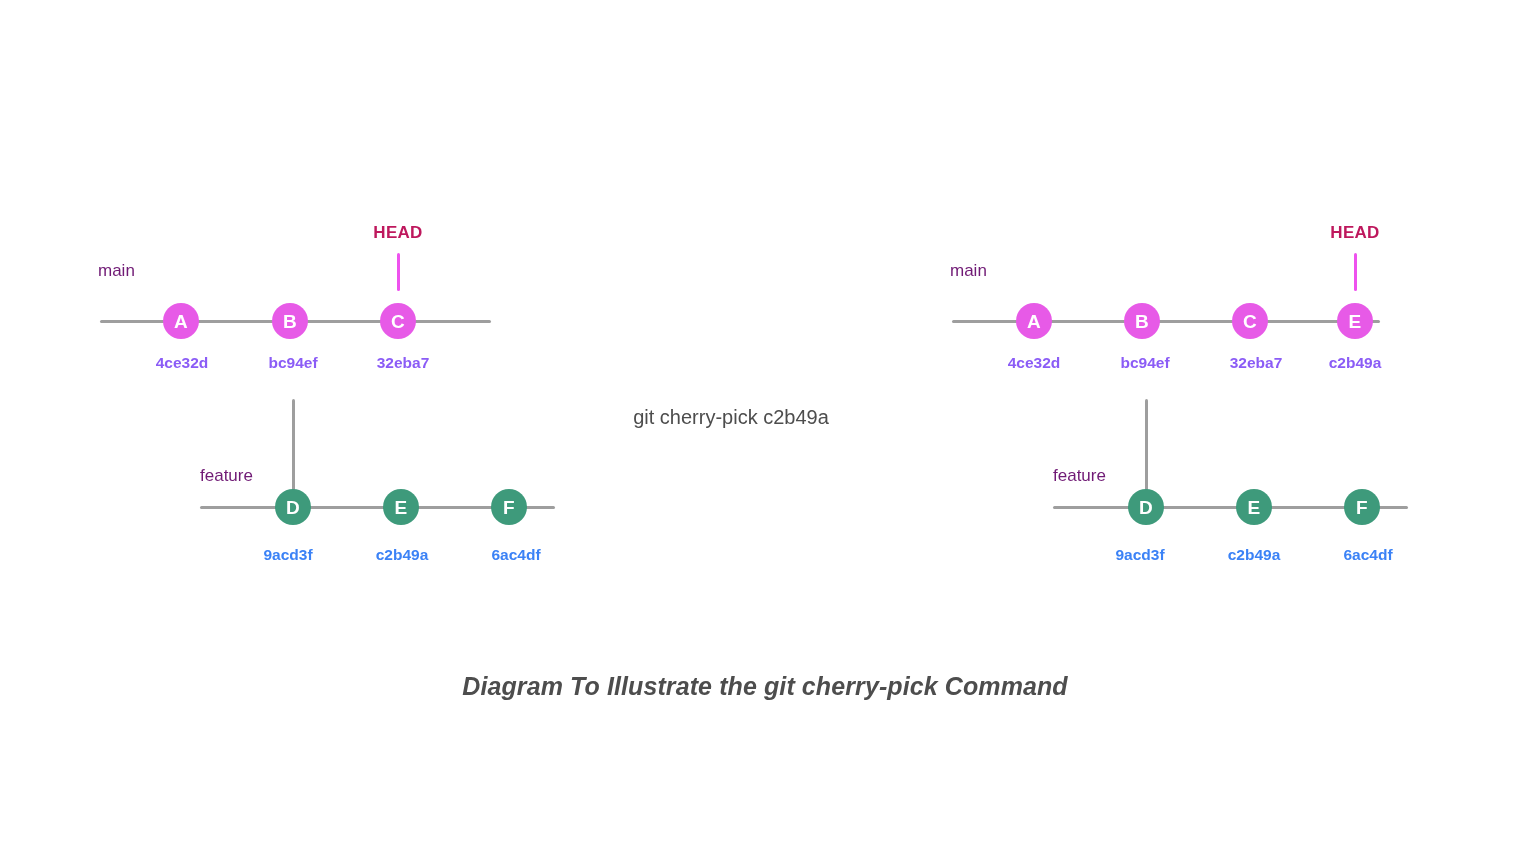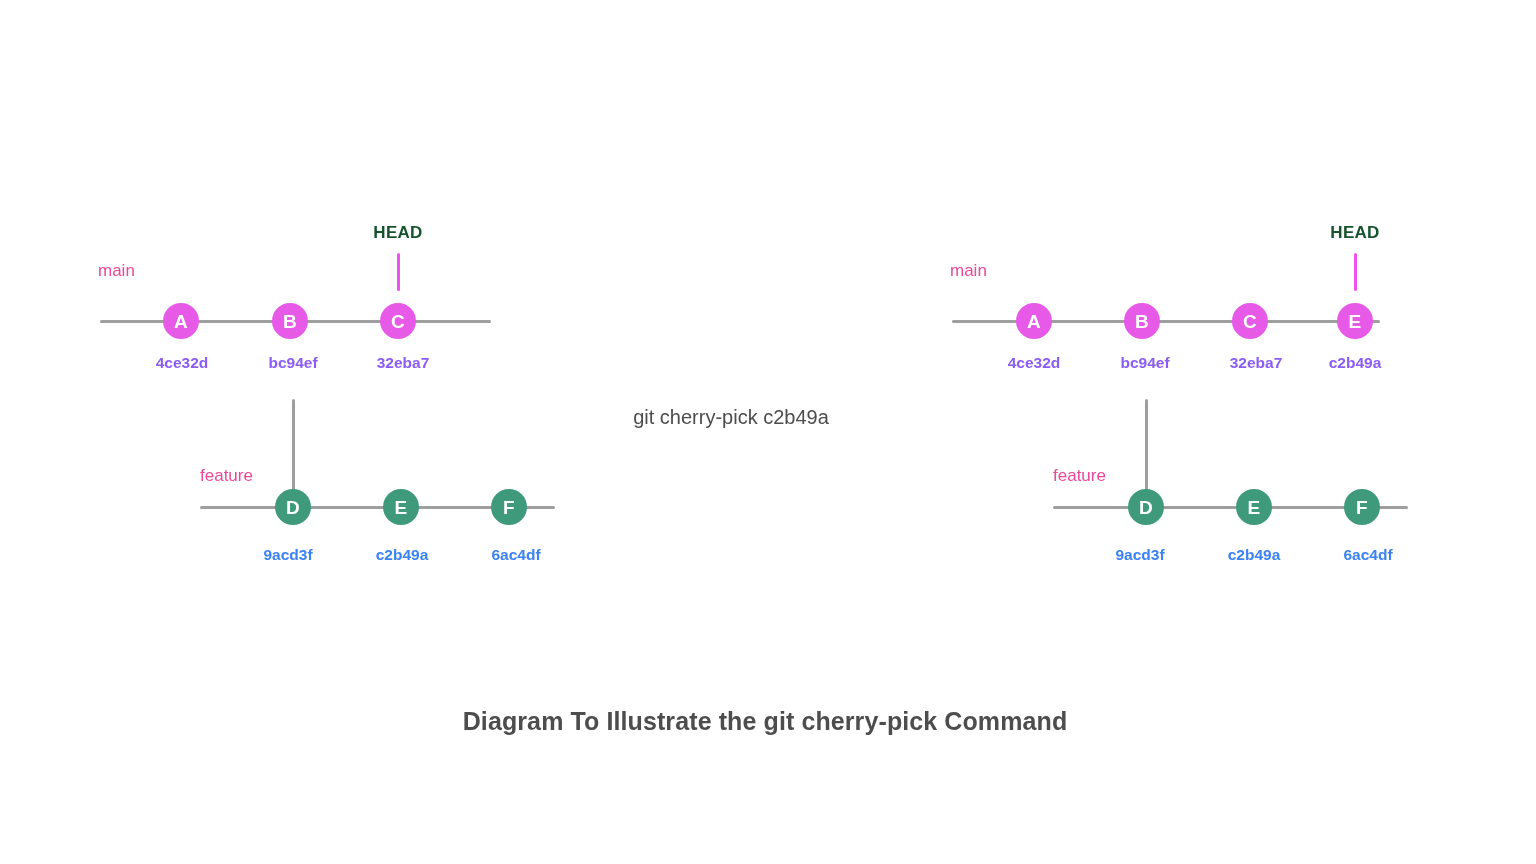--- a/index.html
+++ b/index.html
@@ -66,30 +66,30 @@
     text-align: center;
     transform: translateX(-50%);
   }
   .hash.main-hash { color: #8b5cf6; }
   .hash.feat-hash { color: #3b82f6; }
 
   
   .branch-label {
     position: absolute;
     font-size: 17px;
-    color: #ec4899;
+    color: #701a75;
     white-space: nowrap;
   }
 
   
   .head-label {
     position: absolute;
     font-size: 17px;
     font-weight: bold;
-    color: #14532d;
+    color: #be185d;
     white-space: nowrap;
     transform: translateX(-50%);
     letter-spacing: 0.3px;
   }
   .head-stem {
     position: absolute;
     width: 3px;
     background: #ee52ee;
     border-radius: 2px;
   }
@@ -174,15 +174,15 @@
   <div class="branch-label" style="left:1053px; top:466px;">feature</div>
 
   <div class="node feat-node" style="left:1128px; top:489px;">D</div>
   <div class="node feat-node" style="left:1236px; top:489px;">E</div>
   <div class="node feat-node" style="left:1344px; top:489px;">F</div>
 
   <div class="hash feat-hash" style="left:1140px; top:546px;">9acd3f</div>
   <div class="hash feat-hash" style="left:1254px; top:546px;">c2b49a</div>
   <div class="hash feat-hash" style="left:1368px; top:546px;">6ac4df</div>
 
-  <div class="caption" style="left:765px; top:707px;">Diagram To Illustrate the git cherry-pick Command</div>
+  <div class="caption" style="left:765px; top:672px;font-style:italic;">Diagram To Illustrate the git cherry-pick Command</div>
 
 </div>
 
 </body></html>

